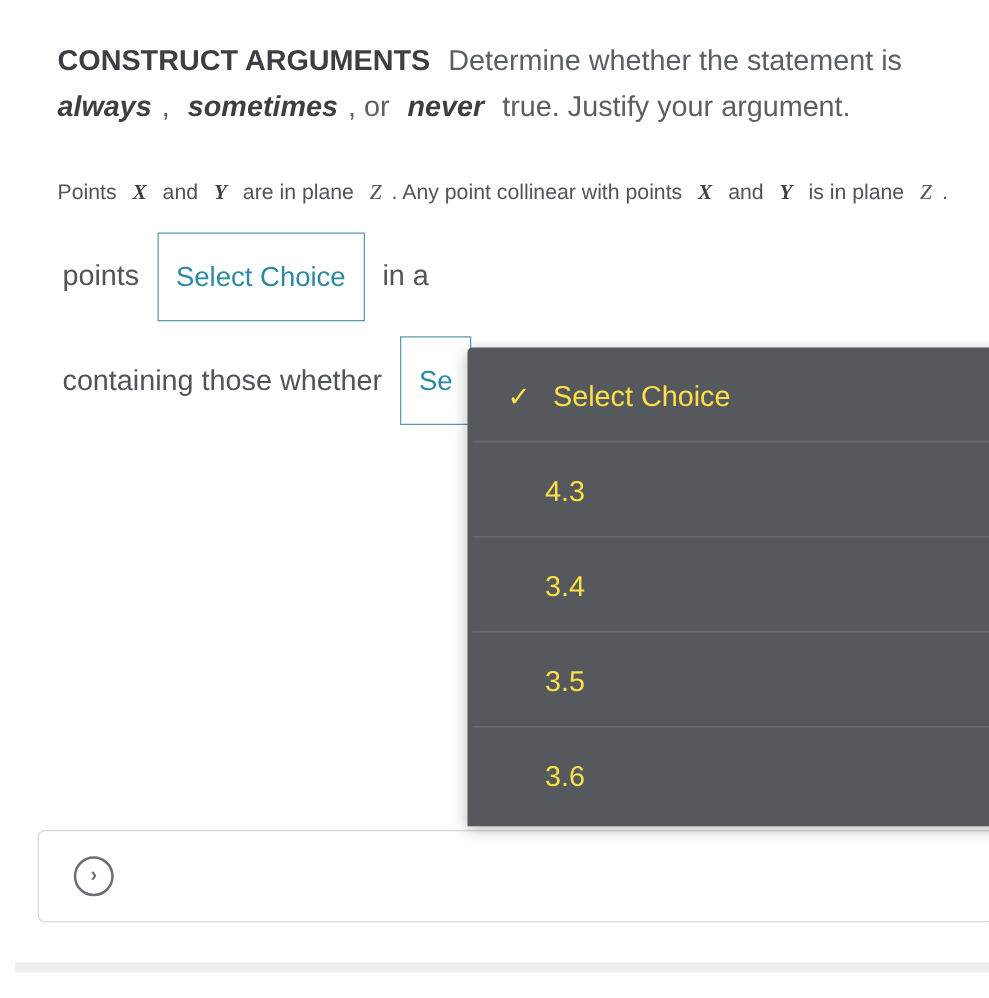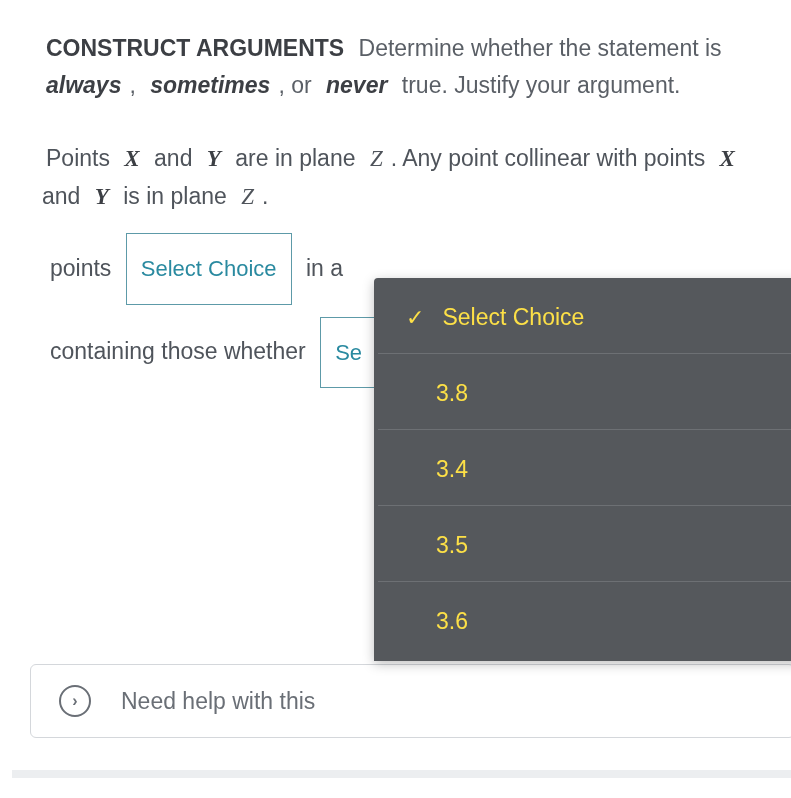--- a/index.html
+++ b/index.html
@@ -15,21 +15,21 @@
   }
   .instructions {
     font-size: 23px;
     line-height: 1.6;
     color: #5a5f66;
     margin-bottom: 36px;
   }
   .instructions .bold { font-weight: 700; color: #3c3f44; }
   .instructions .italic-bold { font-style: italic; font-weight: 700; color: #3c3f44; }
   .problem {
-    font-size: 23px;
+    font-size: 17px;
     line-height: 1.65;
     color: #4f545b;
     margin-bottom: 14px;
   }
   .problem .var { font-style: italic; font-weight: 700; font-family: Georgia, "Times New Roman", serif; color: #3c3f44; }
   .problem .plane { font-style: italic; font-family: Georgia, "Times New Roman", serif; }
   .answer-area {
     font-size: 23px;
     line-height: 2.6;
     color: #4f545b;
@@ -120,26 +120,25 @@
   <div class="row">
     <span class="txt">points </span><span class="select-box placeholder">Select Choice</span><span class="txt"> in a</span>
   </div>
   <div class="row">
     <span class="txt">containing those whether </span><span class="select-box placeholder small">Se</span>
   </div>
 </div>
 
 <div class="help-bar">
   <span class="chev-circle">›</span>
-  <span class="help-text">Need help with this</span>
 </div>
 
 <div class="dropdown">
   <div class="opt selected">
     <span class="check">✓</span><span>Select Choice</span>
   </div>
-  <div class="opt"><span>3.8</span></div>
+  <div class="opt"><span>4.3</span></div>
   <div class="opt"><span>3.4</span></div>
   <div class="opt"><span>3.5</span></div>
   <div class="opt"><span>3.6</span></div>
 </div>
 
 <div class="bottom-gap"></div>
 
 </body></html>

